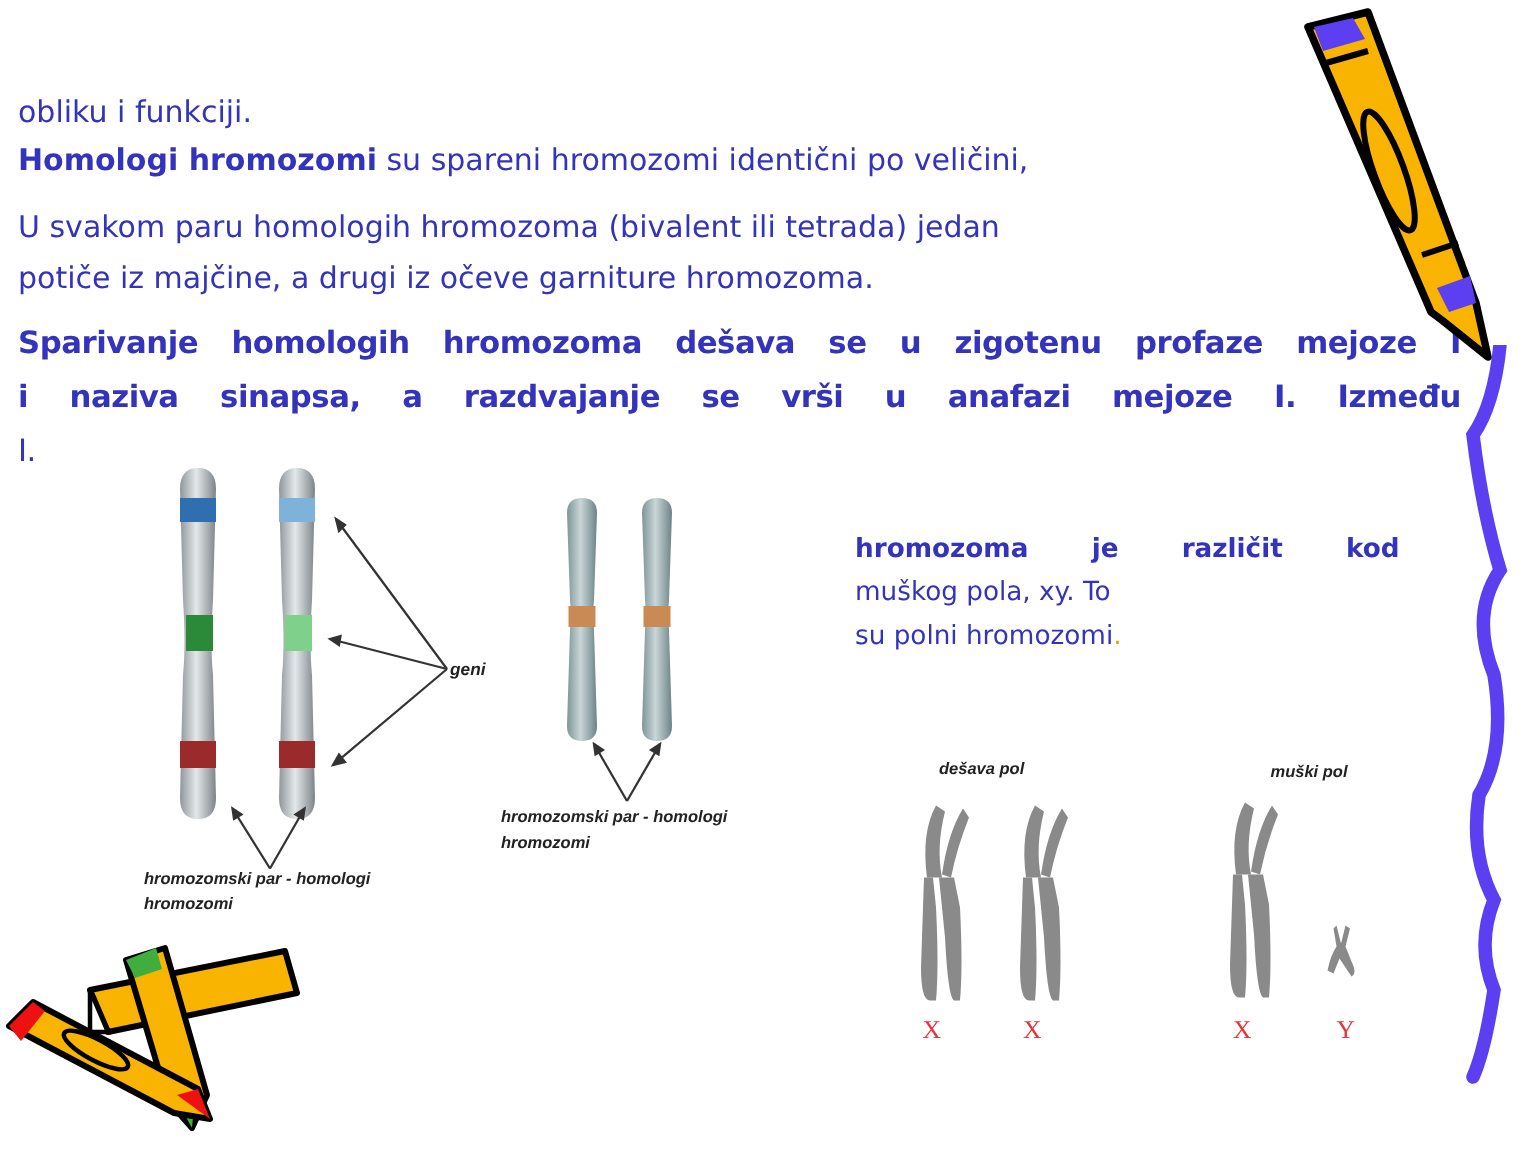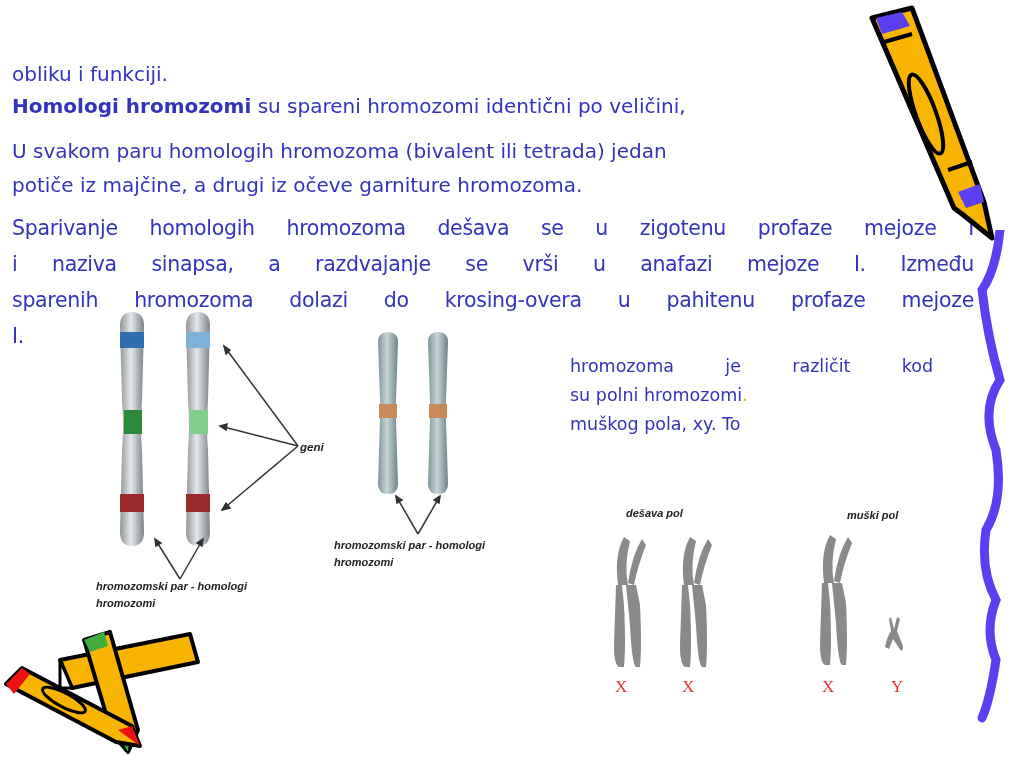--- a/index.html
+++ b/index.html
@@ -5,21 +5,21 @@
   html, body { margin:0; padding:0; }
   body { width:1024px; height:768px; background:#ffffff; position:relative; overflow:hidden;
          font-family:"DejaVu Sans", sans-serif; }
   .txt { position:absolute; color:#3333bb; font-family:"DejaVu Sans", sans-serif; }
   .p1 { left:12px; top:58px; width:860px; font-size:20px; line-height:32px; }
   .p1 b { font-weight:bold; }
   .p2 { left:12px; top:134px; width:860px; font-size:20px; line-height:34px; }
   .p3 { left:12px; top:210px; width:962px; font-size:20.5px; line-height:36px; text-align:justify; letter-spacing:-0.3px; }
   .p4 { left:570px; top:352px; width:363px; font-size:17.5px; line-height:29px; text-align:justify; }
   .line { display:block; }
-  .just { text-align:justify; text-align-last:justify; }
+  .just { text-align:justify; text-align-last:justify;font-weight:bold; }
   .dot { color:#f5a000; }
   .lbl { position:absolute; font-family:"Liberation Sans", sans-serif; font-weight:bold; font-size:11px; color:#222; line-height:17px;font-style:italic; }
   .xy { position:absolute; font-family:"Liberation Serif", serif; color:#e8333a; font-size:17px; }
   svg { position:absolute; }
 </style>
 </head>
 <body>
 
 <div class="txt p1">
   <span class="line">obliku i funkciji.</span>
@@ -27,28 +27,27 @@
 </div>
 
 <div class="txt p2">
   <span class="line">U svakom paru homologih hromozoma (bivalent ili tetrada) jedan</span>
   <span class="line">potiče iz majčine, a drugi iz očeve garniture hromozoma.</span>
 </div>
 
 <div class="txt p3">
   <span class="line just">Sparivanje homologih hromozoma dešava se u zigotenu profaze mejoze I</span>
   <span class="line just">i naziva sinapsa, a razdvajanje se vrši u anafazi mejoze I. Između</span>
-  <span class="line just">sparenih hromozoma dolazi do krosing-overa u pahitenu profaze mejoze</span>
   <span class="line">I.</span>
 </div>
 
 <div class="txt p4">
   <span class="line just">hromozoma je različit kod</span>
+  <span class="line">muškog pola, xy. To</span>
   <span class="line"><span>su polni hromozomi</span><span class="dot">.</span></span>
-  <span class="line">muškog pola, xy. To</span>
 </div>
 
 <svg style="left:100px;top:310px" width="240" height="250" viewBox="0 0 240 250">
   <defs>
     <linearGradient id="chrg" x1="0" x2="1" y1="0" y2="0">
       <stop offset="0" stop-color="#8f969a"></stop>
       <stop offset="0.45" stop-color="#e4e8ea"></stop>
       <stop offset="1" stop-color="#7d8488"></stop>
     </linearGradient>
   </defs>

